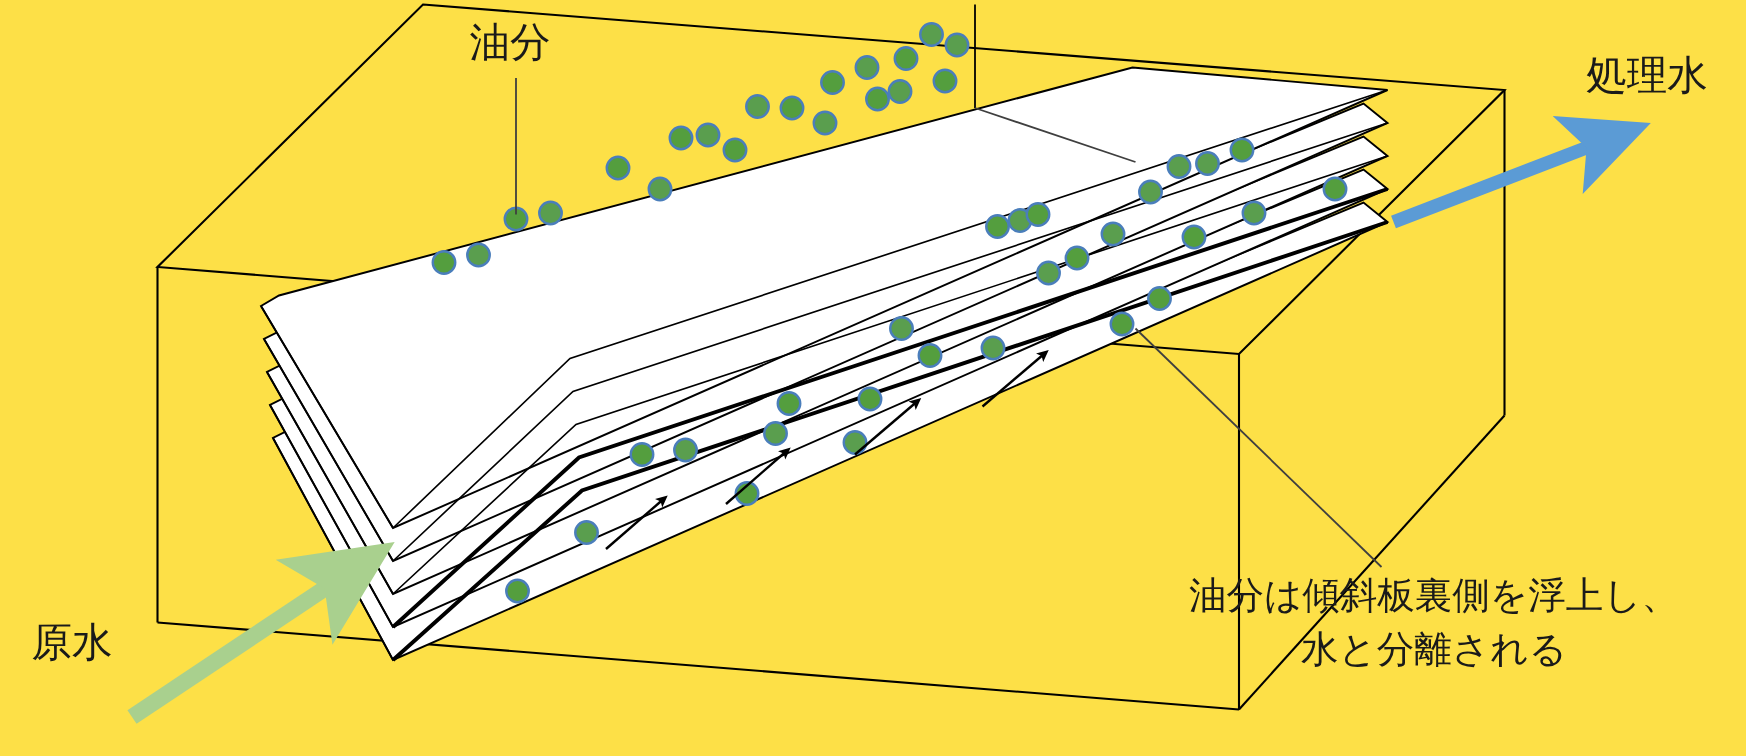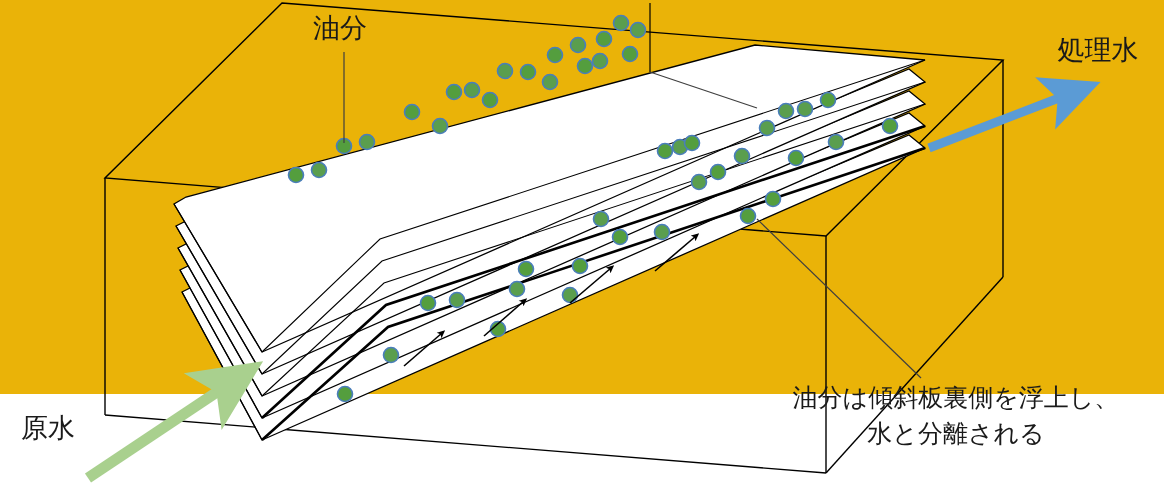--- a/index.html
+++ b/index.html
@@ -10,22 +10,22 @@
   }
   body {
     width: 1164px;
     height: 504px;
     overflow: hidden;
     font-family: "Liberation Sans", "DejaVu Sans", sans-serif;
   }
   #diagram-root {
     position: relative;
     width: 1164px;
-    height: 394px;
-    background: #eab308;
+    height: 504px;
+    background: #fde047;
   }
   svg#scene {
     display: block;
     width: 1164px;
     height: 504px;
   }
   .tank-edge {
     fill: none;
     stroke: #000000;
     stroke-width: 1.4;

